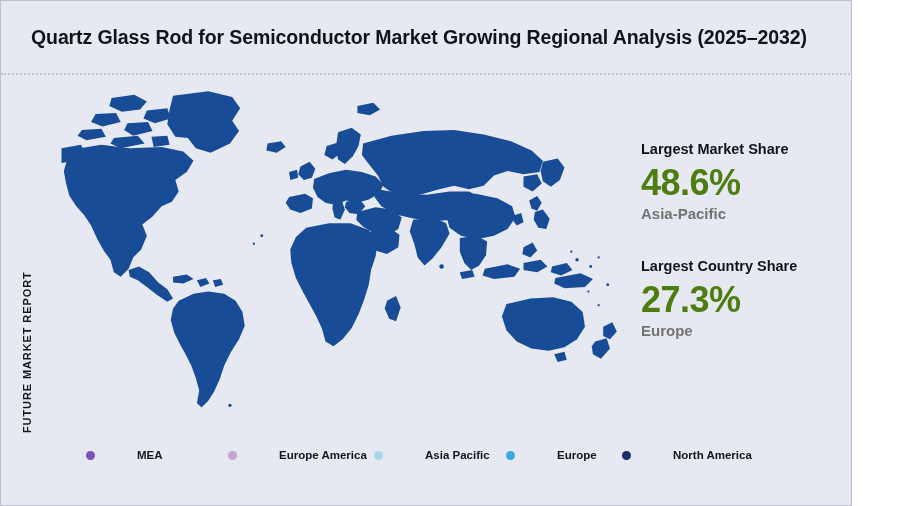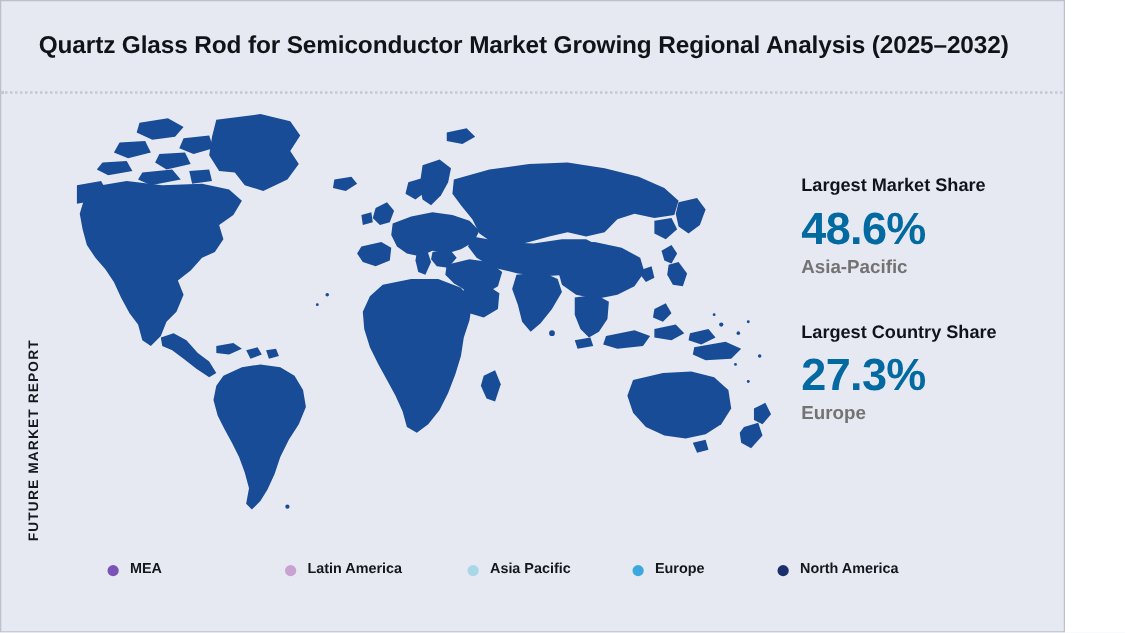--- a/index.html
+++ b/index.html
@@ -82,42 +82,43 @@
   .stat-caption {
     font-size: 14.5px;
     font-weight: bold;
     color: #10131a;
     margin-bottom: 7px;
     white-space: nowrap;
   }
   .stat-value {
     font-size: 36px;
     font-weight: bold;
-    color: #0369a1;
+    color: #4d7c0f;
     line-height: 1.05;
     letter-spacing: -0.5px;
   }
   .stat-sub {
     font-size: 15px;
     font-weight: bold;
     color: #737373;
     margin-top: 3px;
   }
   .legend {
     position: absolute;
     left: 85px;
     top: 446px;
     width: 700px;
     height: 22px;
   }
   .legend-item {
     position: absolute;
     display: flex;
-    align-items: flex-end;
-    white-space: nowrap;
+    align-items: center;
+    white-space: nowrap;
+    gap: 33px;
   }
   .legend-dot {
     width: 9px;
     height: 9px;
     border-radius: 50%;
     margin-right: 9px;
     flex: none;
   }
   .legend-label {
     font-size: 11.5px;
@@ -269,21 +270,21 @@
     </div>
   </div>
 
   <div class="legend">
     <div class="legend-item li0">
       <span class="legend-dot" style="background:#7b52b5"></span>
       <span class="legend-label">MEA</span>
     </div>
     <div class="legend-item li1">
       <span class="legend-dot" style="background:#c8a2d0"></span>
-      <span class="legend-label">Latin America</span>
+      <span class="legend-label">Europe America</span>
     </div>
     <div class="legend-item li2">
       <span class="legend-dot" style="background:#a8d8e8"></span>
       <span class="legend-label">Asia Pacific</span>
     </div>
     <div class="legend-item li3">
       <span class="legend-dot" style="background:#3ba9e0"></span>
       <span class="legend-label">Europe</span>
     </div>
     <div class="legend-item li4">

